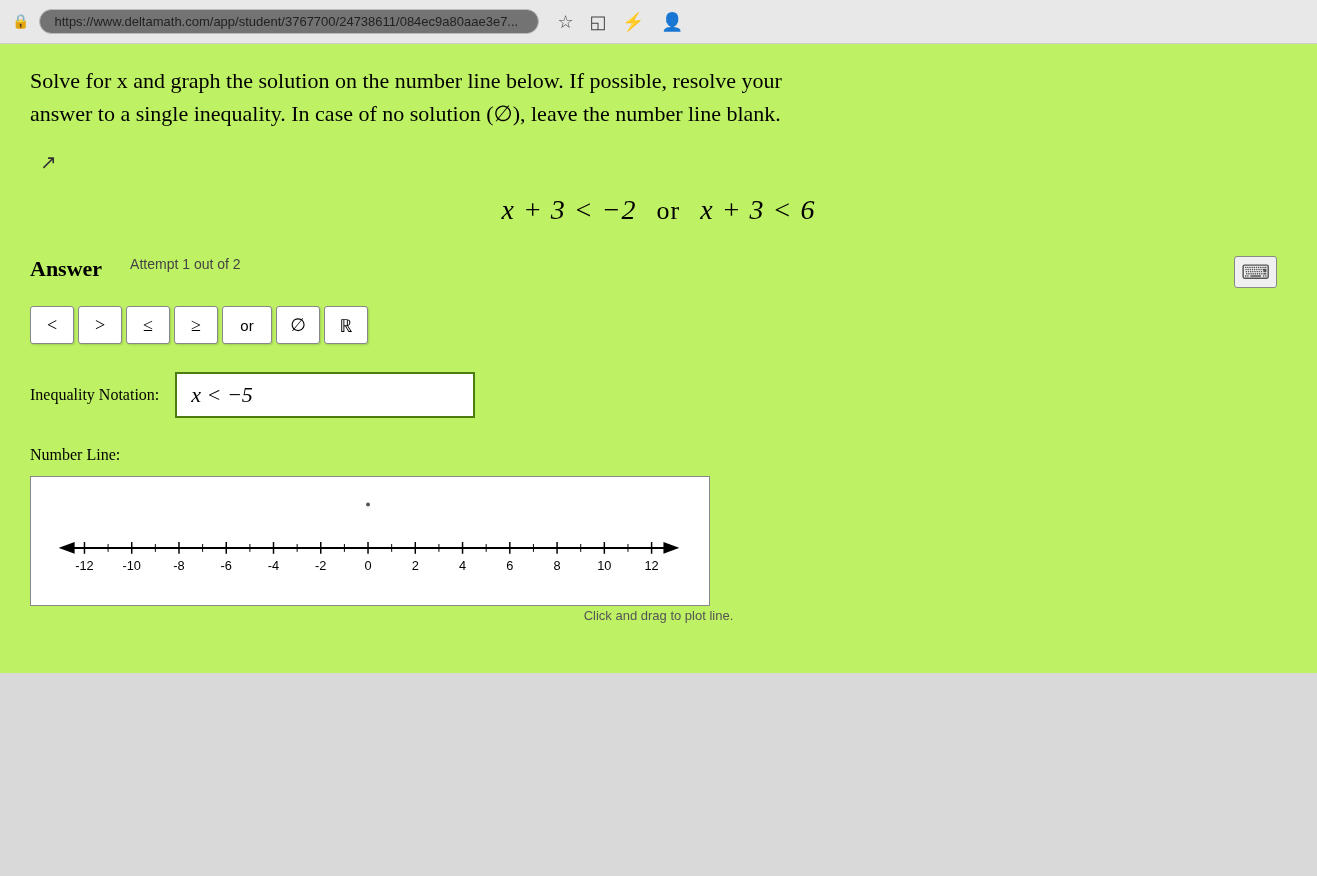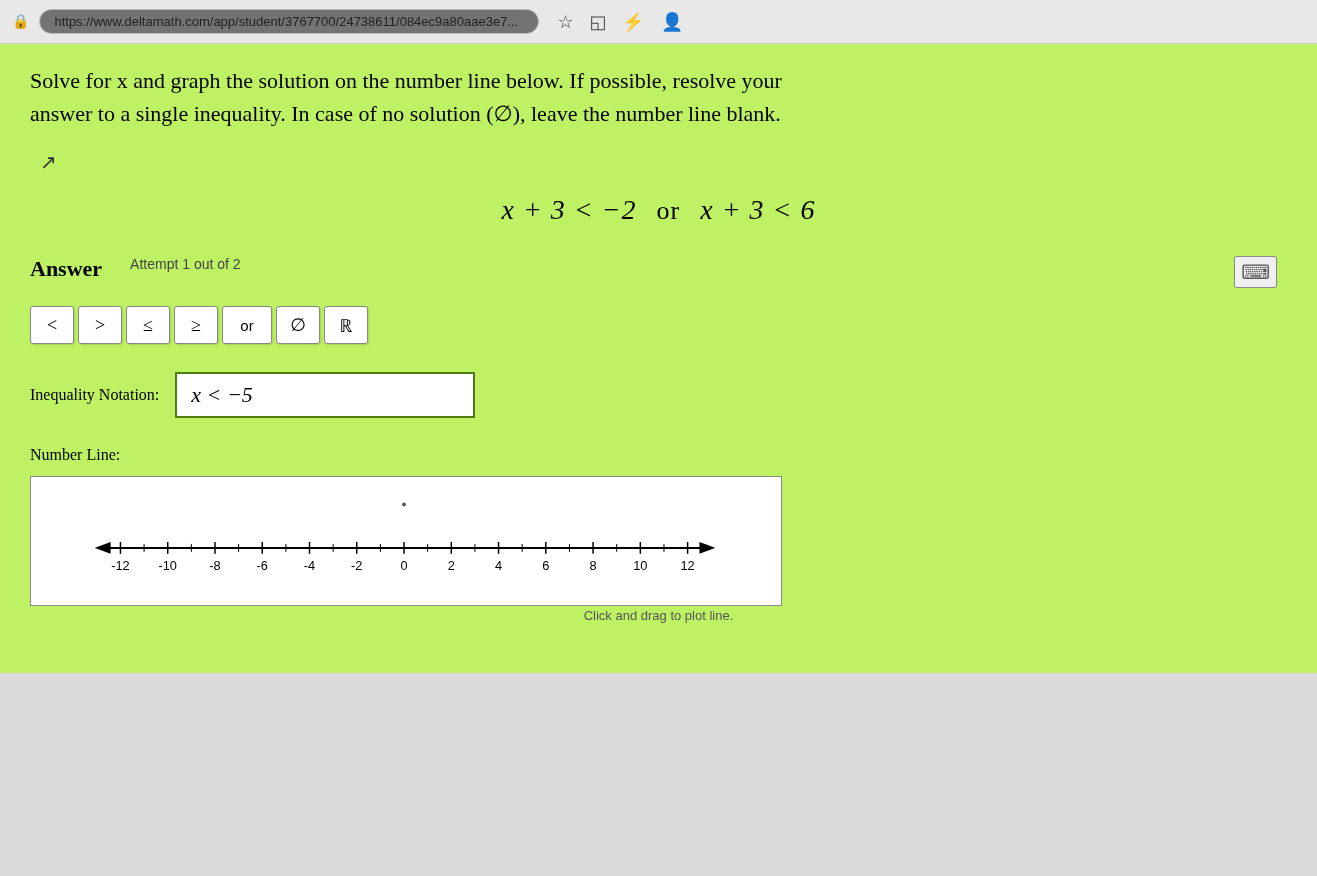--- a/index.html
+++ b/index.html
@@ -169,21 +169,21 @@
     }
     .number-line-label {
       font-size: 16px;
       color: #000;
       font-family: Georgia, serif;
       margin-bottom: 12px;
     }
     .number-line-box {
       border: 1px solid #888;
       background: white;
-      width: 752px;
+      width: 680px;
       height: 130px;
       position: relative;
       overflow: hidden;
     }
     .number-line-svg {
       width: 100%;
       height: 100%;
     }
     .click-drag-text {
       font-size: 13px;

